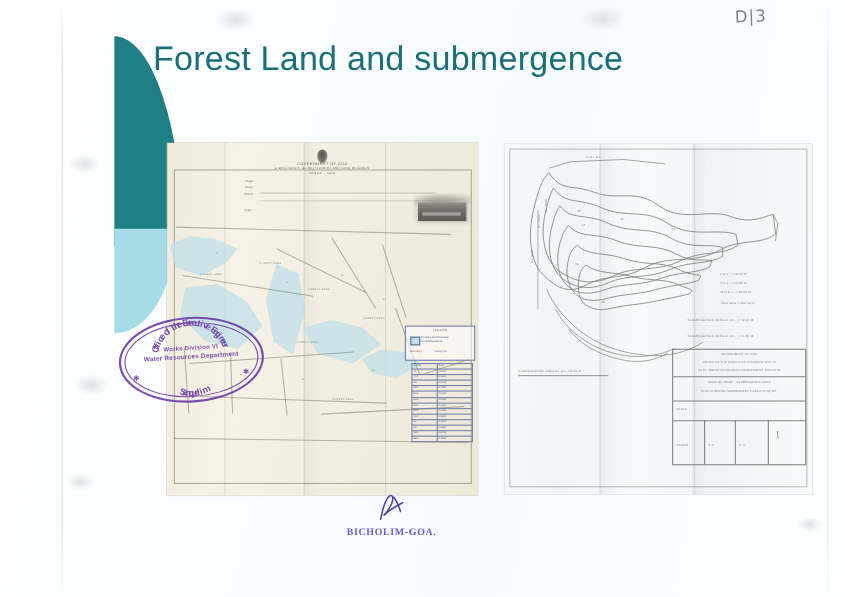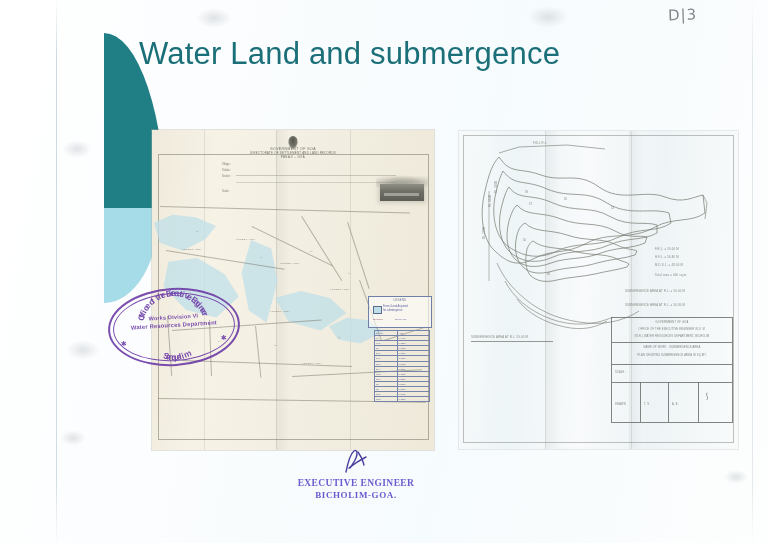--- a/index.html
+++ b/index.html
@@ -261,21 +261,21 @@
   <div class="smudge" style="left:724px;top:470px;width:24px;height:14px;"></div>
 
   <div class="page-mark">D|3</div>
 
   <div class="deco">
     <div class="deco-top"></div>
     <div class="deco-mask"></div>
     <div class="deco-bottom"></div>
   </div>
 
-  <div class="title">Water Land and submergence</div>
+  <div class="title">Forest Land and submergence</div>
 
   <div class="scan" id="map-left">
 
     <div class="fold" style="left:52px;"></div>
     <div class="fold" style="left:124px;"></div>
     <div class="fold" style="left:198px;"></div>
     <div class="fold-band" style="left:124px;width:14px;"></div>
 
     <div style="position:absolute;left:6px;top:24px;right:5px;bottom:10px;border:.7px solid rgba(120,118,105,.55);"></div>
 
@@ -554,17 +554,16 @@
 
   <svg class="signature" viewBox="0 0 40 26">
     <g fill="none" stroke="#4b3fa0" stroke-width="1.4" stroke-linecap="round">
       <path d="M8 24 C10 14, 12 6, 16 3 C19 1, 20 5, 18 10 C16 15, 13 18, 12 20"></path>
       <path d="M11 20 C16 16, 22 12, 28 9"></path>
       <path d="M20 4 C23 8, 25 12, 26 17"></path>
     </g>
   </svg>
 
   <div class="designation">
-    <div class="desig-1">EXECUTIVE ENGINEER</div>
     <div class="desig-3">BICHOLIM-GOA.</div>
   </div>
 
 </div>
 
 </body></html>

